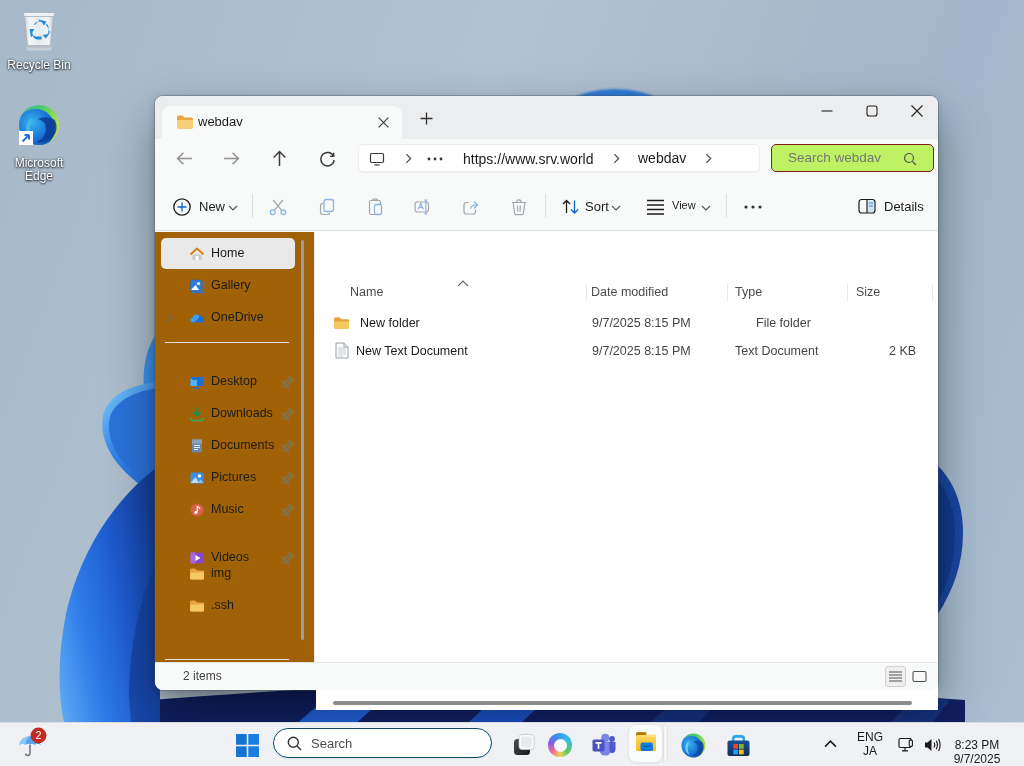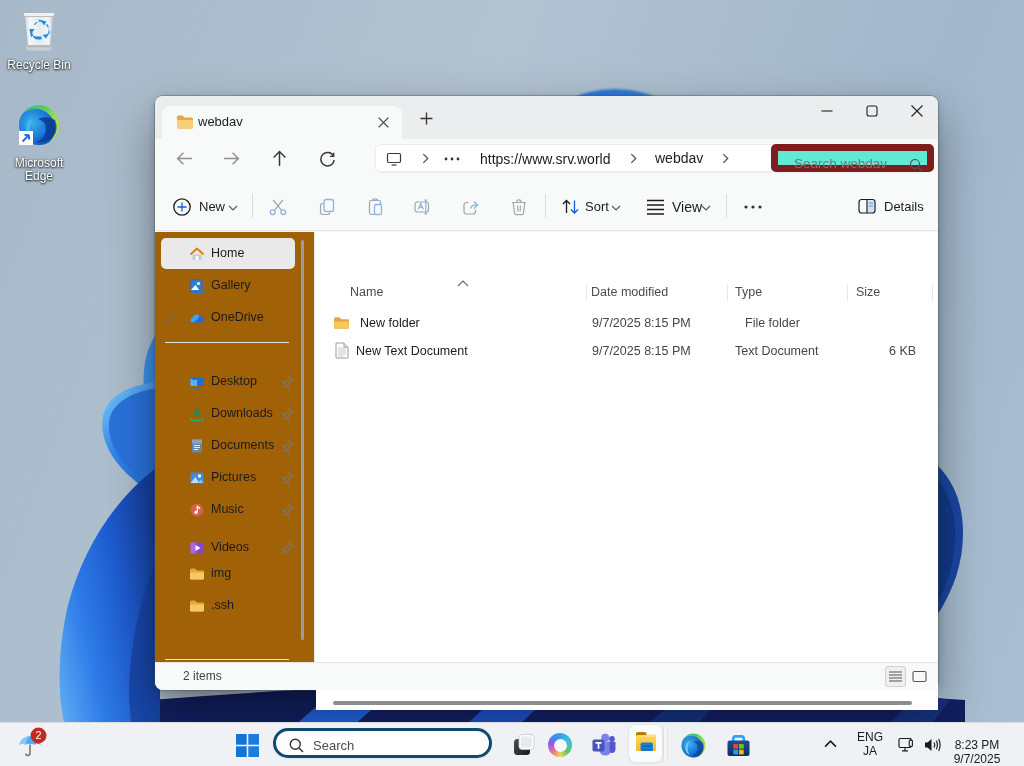--- a/index.html
+++ b/index.html
@@ -6,22 +6,22 @@
 *{box-sizing:border-box;}
 #wall{position:absolute;left:0;top:0;width:1024px;height:766px;background:linear-gradient(110deg,#a7b9c9 0%,#b2c2d1 40%,#a2b7cb 75%,#aabfd1 100%);}
 #wall svg{position:absolute;left:0;top:0;}
 .dicon{position:absolute;width:76px;text-align:center;color:#fff;font-size:12px;text-shadow:0 1px 2px rgba(0,0,0,.85),0 0 3px rgba(0,0,0,.6);}
 
 #win{position:absolute;left:155px;top:96px;width:783px;height:594px;border-radius:8px;background:#f8f9f9;box-shadow:0 22px 50px rgba(0,0,0,.38),0 2px 8px rgba(0,0,0,.18);outline:1px solid rgba(70,80,90,.35);}
 #tabbar{position:absolute;left:0;top:0;width:100%;height:43px;background:#ecedee;border-radius:8px 8px 0 0;}
 #tab{position:absolute;left:7px;top:10px;width:240px;height:33px;background:#f8f9f9;border-radius:8px 8px 0 0;}
 #tab .tname{position:absolute;left:36px;top:8px;font-size:13px;color:#1b1b1b;}
 #navrow{position:absolute;left:0;top:43px;width:100%;height:42px;background:#f8f9f9;}
-#addr{position:absolute;left:220px;top:5px;width:402px;height:28px;background:#fff;border:1px solid #ededed;border-radius:5px;box-shadow:0 1px 1px rgba(0,0,0,.04);}
-#srch{position:absolute;left:616px;top:5px;width:163px;height:28px;background:#5eead4;border:7px solid #7f1d1d;border-radius:5px;box-shadow:0 1px 1px rgba(0,0,0,.04);}
+#addr{position:absolute;left:203px;top:5px;width:402px;height:28px;background:#fff;border:1px solid #ededed;border-radius:5px;box-shadow:0 1px 1px rgba(0,0,0,.04);}
+#srch{position:absolute;left:616px;top:5px;width:163px;height:28px;background:#bef264;border:1px solid #7f1d1d;border-radius:5px;box-shadow:0 1px 1px rgba(0,0,0,.04);}
 #toolbar{position:absolute;left:0;top:85px;width:100%;height:50px;background:#f8f9f9;border-bottom:1px solid #e4e4e4;}
 #main{position:absolute;left:0;top:136px;width:100%;height:430px;background:#fff;}
 #sidebar{position:absolute;left:0;top:0;width:160px;height:100%;background:#a16207;border-right:1px solid #e6e6e6;}
 #filearea{position:absolute;left:161px;top:0;width:622px;height:100%;background:#fff;margin-top:48px;}
 #statusbar{position:absolute;left:0;top:566px;width:100%;height:28px;background:#f8f9f9;border-top:1px solid #e4e4e4;border-radius:0 0 8px 8px;}
 .srow{position:absolute;left:0;width:100%;height:32px;}
 .srow .slabel{position:absolute;left:56px;top:8px;font-size:12.5px;color:#1b1b1b;}
 .srow .sicon{position:absolute;left:34px;top:8px;width:16px;height:16px;}
 .srow .spin{position:absolute;left:126px;top:9px;width:14px;height:14px;}
 .hdrtxt{position:absolute;top:5px;font-size:12.5px;color:#4c4c4c;}
@@ -252,21 +252,21 @@
         <path d="M5.5,16 L5.5,3.5 M2,7 L5.5,3.5 L9,7" stroke="#1b1b1b" stroke-width="1.3" fill="none"></path>
         <path d="M13.5,3.5 L13.5,16 M10,12.5 L13.5,16 L17,12.5" stroke="#0b63ce" stroke-width="1.3" fill="none"></path>
       </svg>
     <span style="position:absolute;left:430px;top:18px;font-size:13px;color:#1b1b1b;">Sort</span>
     <svg style="position:absolute;left:456px;top:22px;" width="10" height="10" viewBox="0 0 10 10">
         <path d="M1,3 L5,7 L9,3" stroke="#555" stroke-width="1.1" fill="none"></path>
       </svg>
     <svg style="position:absolute;left:491px;top:17px;" width="19" height="18" viewBox="0 0 19 18">
         <path d="M1,2.5 L18,2.5 M1,7 L18,7 M1,11.5 L18,11.5 M1,16 L18,16" stroke="#1b1b1b" stroke-width="1.3"></path>
       </svg>
-    <span style="position:absolute;left:517px;top:18px;font-size:14px;color:#1b1b1b;">View</span>
+    <span style="position:absolute;left:517px;top:18px;font-size:11px;color:#1b1b1b;">View</span>
     <svg style="position:absolute;left:546px;top:22px;" width="10" height="10" viewBox="0 0 10 10">
         <path d="M1,3 L5,7 L9,3" stroke="#555" stroke-width="1.1" fill="none"></path>
       </svg>
     <div style="position:absolute;left:571px;top:13px;width:1px;height:24px;background:#dcdcdc;"></div>
     <svg style="position:absolute;left:588px;top:23px;" width="20" height="6" viewBox="0 0 20 6">
         <circle cx="3" cy="3" r="1.6" fill="#333"></circle>
         <circle cx="10" cy="3" r="1.6" fill="#333"></circle>
         <circle cx="17" cy="3" r="1.6" fill="#333"></circle>
       </svg>
     <svg style="position:absolute;left:703px;top:17px;" width="18" height="17" viewBox="0 0 18 17">
@@ -365,21 +365,21 @@
             <circle cx="8" cy="8" r="6.5" fill="#d6604a"></circle>
             <circle cx="6.9" cy="10.4" r="1.6" fill="#fff"></circle>
             <path d="M8.3,10.4 L8.3,4.3 Q10.6,4.9 10.9,7.2" stroke="#fff" stroke-width="1.2" fill="none"></path>
           </svg>
         <span class="slabel">Music</span>
         <svg class="spin" viewBox="0 0 14 14">
             <path d="M8.5,1.5 L12.5,5.5 L10,6 L7,9 L7,12.5 L5.5,11 L3,8.5 L1.5,7 L5,7 L8,4 Z" fill="none" stroke="#777" stroke-width="1.1"></path>
             <path d="M4,10 L1.5,12.5" stroke="#777" stroke-width="1.1"></path>
           </svg>
         </div>
-      <div class="srow" style="top:300px;">
+      <div class="srow" style="top:310px;">
         <svg class="sicon" viewBox="0 0 16 16">
             <rect x="1.5" y="2.5" width="13" height="11" rx="2" fill="#8b46c8"></rect>
             <rect x="1.5" y="2.5" width="5" height="11" fill="#a86ae0"></rect>
             <path d="M6.5,5 L11.5,8 L6.5,11 Z" fill="#fff"></path>
           </svg>
         <span class="slabel">Videos</span>
         <svg class="spin" viewBox="0 0 14 14">
             <path d="M8.5,1.5 L12.5,5.5 L10,6 L7,9 L7,12.5 L5.5,11 L3,8.5 L1.5,7 L5,7 L8,4 Z" fill="none" stroke="#777" stroke-width="1.1"></path>
             <path d="M4,10 L1.5,12.5" stroke="#777" stroke-width="1.1"></path>
           </svg>
@@ -416,32 +416,32 @@
         <div style="position:absolute;left:616px;top:4px;width:1px;height:17px;background:#e8e8e8;"></div>
       </div>
 
       <div style="position:absolute;left:0;top:29px;width:100%;height:28px;">
         <svg style="position:absolute;left:17px;top:6px;" width="17" height="16" viewBox="0 0 16 15">
             <path d="M1,3.5 Q1,2 2.5,2 L6,2 L8,4 L14,4 Q15,4 15,5 L15,11.5 Q15,13 13.5,13 L2.5,13 Q1,13 1,11.5 Z" fill="#e8a33d"></path>
             <path d="M1,6 L15,6 L15,11.5 Q15,13 13.5,13 L2.5,13 Q1,13 1,11.5 Z" fill="#f6c861"></path>
           </svg>
         <span class="cell" style="left:44px;top:7px;color:#1b1b1b;">New folder</span>
         <span class="cell" style="left:276px;top:7px;">9/7/2025 8:15 PM</span>
-        <span class="cell" style="left:429px;top:7px;">File folder</span>
+        <span class="cell" style="left:440px;top:7px;">File folder</span>
       </div>
       <div style="position:absolute;left:0;top:57px;width:100%;height:28px;">
         <svg style="position:absolute;left:19px;top:5px;" width="14" height="17" viewBox="0 0 14 17">
             <path d="M1,1 L9,1 L13,5 L13,16 L1,16 Z" fill="#fdfdfd" stroke="#9aa0a6" stroke-width="1"></path>
             <path d="M9,1 L9,5 L13,5" fill="#e8eaed" stroke="#9aa0a6" stroke-width="1"></path>
             <path d="M3,6 L11,6 M3,8 L11,8 M3,10 L11,10 M3,12 L11,12 M3,14 L8,14" stroke="#b9bec4" stroke-width="0.8"></path>
           </svg>
         <span class="cell" style="left:40px;top:7px;color:#1b1b1b;">New Text Document</span>
         <span class="cell" style="left:276px;top:7px;">9/7/2025 8:15 PM</span>
         <span class="cell" style="left:419px;top:7px;">Text Document</span>
-        <span class="cell" style="left:573px;top:7px;">6 KB</span>
+        <span class="cell" style="left:573px;top:7px;">2 KB</span>
       </div>
 
       <div style="position:absolute;left:17px;top:421px;width:579px;height:4px;background:#8a8d90;border-radius:2px;"></div>
     </div>
   </div>
   <div id="statusbar">
     <span style="position:absolute;left:28px;top:6px;font-size:12px;color:#444;">2 items</span>
     <div style="position:absolute;left:730px;top:3px;width:21px;height:21px;border:1px solid #d0d0d0;background:#efefef;border-radius:3px;"></div>
     <svg style="position:absolute;left:733px;top:6px;" width="15" height="15" viewBox="0 0 15 15">
         <path d="M1,3 L14,3 M1,6 L14,6 M1,9 L14,9 M1,12 L14,12" stroke="#555" stroke-width="1.1"></path>
@@ -468,21 +468,21 @@
 
   <div class="tbico" style="left:231px;">
     <svg width="23" height="23" viewBox="0 0 23 23">
       <rect x="0" y="0" width="10.7" height="10.7" fill="#1374d4"></rect>
       <rect x="12.3" y="0" width="10.7" height="10.7" fill="#1a7de0"></rect>
       <rect x="0" y="12.3" width="10.7" height="10.7" fill="#1374d4"></rect>
       <rect x="12.3" y="12.3" width="10.7" height="10.7" fill="#1a7de0"></rect>
     </svg>
   </div>
 
-  <div style="position:absolute;left:273px;top:5px;width:219px;height:30px;background:#fff;border:3px solid #0c4a6e;border-radius:16px;box-shadow:0 1px 2px rgba(0,0,0,.06);">
+  <div style="position:absolute;left:273px;top:5px;width:219px;height:30px;background:#fff;border:1px solid #0c4a6e;border-radius:16px;box-shadow:0 1px 2px rgba(0,0,0,.06);">
     <svg style="position:absolute;left:13px;top:7px;" width="15" height="15" viewBox="0 0 15 15">
         <circle cx="6.3" cy="6.3" r="5" fill="none" stroke="#333" stroke-width="1.4"></circle>
         <path d="M10,10 L14,14" stroke="#333" stroke-width="1.4"></path>
       </svg>
     <span style="position:absolute;left:37px;top:7px;font-size:13px;color:#4c4c4c;">Search</span>
   </div>
 
   <div class="tbico" style="left:508px;">
     <svg width="24" height="24" viewBox="0 0 24 24">
       <defs>

